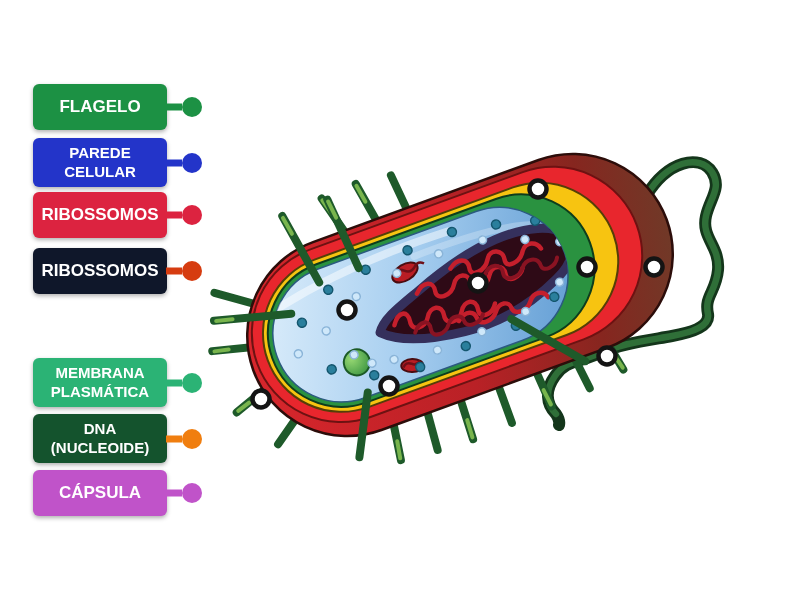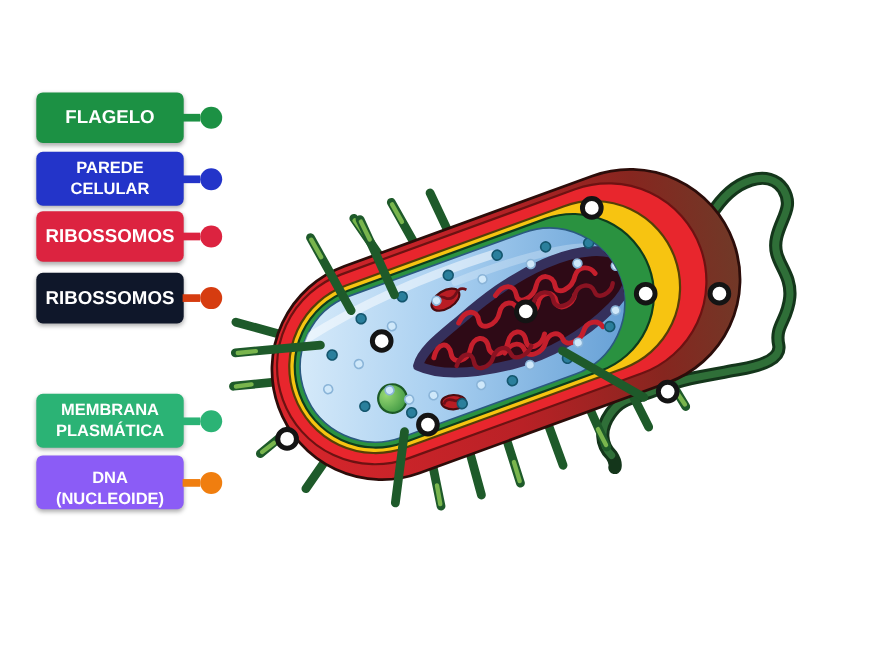--- a/index.html
+++ b/index.html
@@ -197,18 +197,23 @@
   <div class="label h46 fs17" style="top: 248px; background-color: #0f172a;">
     <span>RIBOSSOMOS</span>
     <span class="stem" style="background-color: rgb(214, 60, 16);"></span>
     <span class="dot" style="background-color: rgb(214, 60, 16);"></span>
   </div>
   <div class="label h49 fs15" style="top: 358px; background-color: rgb(43, 179, 117); align-items: center;">
     <span>MEMBRANA PLASMÁTICA</span>
     <span class="stem" style="background-color: rgb(43, 179, 117);"></span>
     <span class="dot" style="background-color: rgb(43, 179, 117);"></span>
   </div>
-  <div class="label h49 fs15" style="top: 414px; background-color: #8b5cf6; align-items: flex-end;">
+  <div class="label h49 fs15" style="top: 414px; background-color: #14532d;">
     <span>DNA (NUCLEOIDE)</span>
     <span class="stem" style="background-color: rgb(240, 126, 15);"></span>
     <span class="dot" style="background-color: rgb(240, 126, 15);"></span>
   </div>
+  <div class="label h46 fs17" style="top: 470px; background-color: rgb(192, 83, 201);">
+    <span>CÁPSULA</span>
+    <span class="stem" style="background-color: rgb(192, 83, 201);"></span>
+    <span class="dot" style="background-color: rgb(192, 83, 201);"></span>
+  </div>
 </div>
 
 </body></html>

